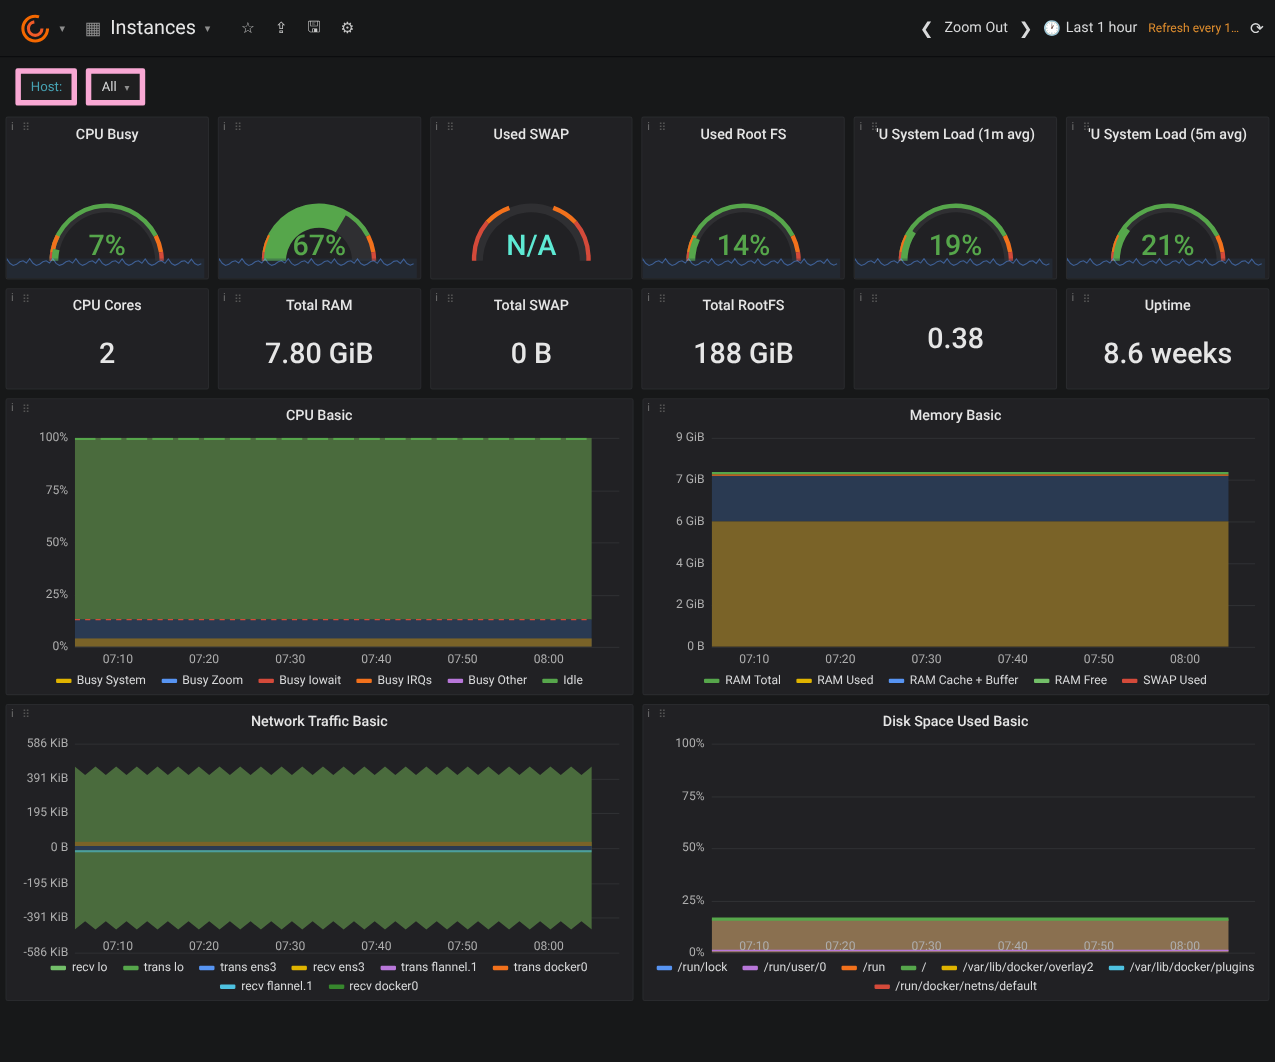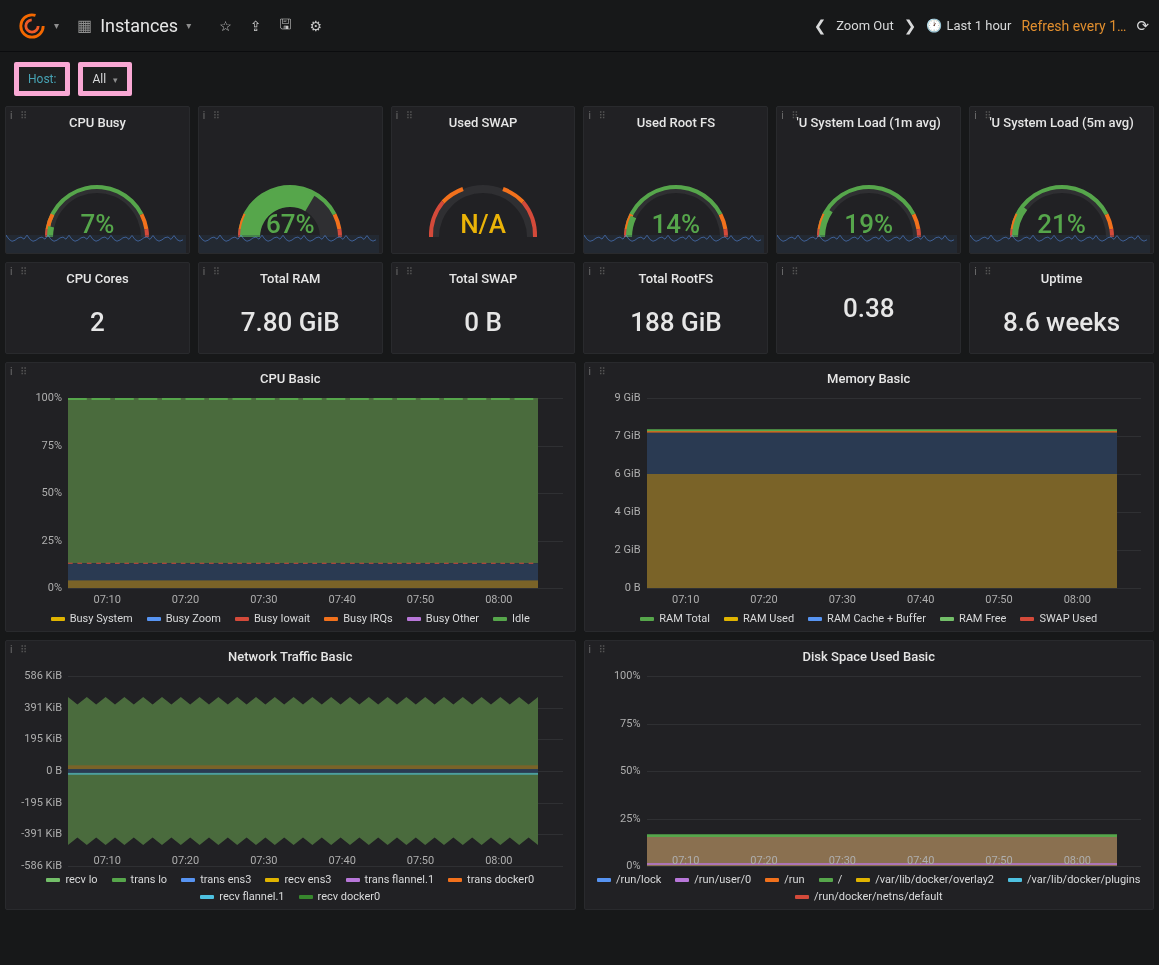--- a/index.html
+++ b/index.html
@@ -11,39 +11,39 @@
 .dash-title{display:flex;align-items:center;font-size:18px;color:#e6e6e6;padding:0 8px;cursor:pointer}
 .dash-title .grid-icon{margin-right:8px;font-size:16px;color:#8e8e8e}
 .dash-title .caret{margin-left:8px;font-size:10px;color:#8e8e8e}
 .topbar-icons{display:flex;align-items:center;gap:18px;margin-left:20px;color:#c7c7c7}
 .topbar-icons span{cursor:pointer;font-size:14px}
 .spacer{flex:1}
 .time-ctrl{display:flex;align-items:center;gap:10px;color:#d8d9da}
 .time-ctrl .nav-btn{cursor:pointer;font-size:15px}
 .time-ctrl .zoom{font-size:13px;cursor:pointer}
 .time-ctrl .range{font-size:13px;cursor:pointer;display:flex;align-items:center;gap:4px}
-.time-ctrl .refresh{color:#e08e2e;font-size:14px}
+.time-ctrl .refresh{color:#e08e2e;font-size:11px}
 .time-ctrl .refresh-icon{cursor:pointer;font-size:15px}
 .filters{padding:10px 14px;display:flex;gap:8px}
 .pill{background:#1f1f20;border:5px solid #f9a8d4;padding:5px 9px;border-radius:2px;font-size:12px}
 .pill.label{color:#46a2b3}
 .pill.value{color:#d8d9da;cursor:pointer}
 .pill .caret{font-size:9px;margin-left:4px;color:#8e8e8e}
 .grid{display:flex;flex-direction:column;gap:8px;padding:0 5px}
 .row{display:flex;gap:8px}
 .panel{background:#212124;border:1px solid #292a2d;border-radius:2px;position:relative;flex:1;display:flex;flex-direction:column;overflow:hidden}
 .panel .info-icon{position:absolute;top:3px;left:4px;color:#6e6e6e;font-size:10px}
 .panel .handle-icon{position:absolute;top:3px;left:14px;color:#555;font-size:10px;letter-spacing:-2px}
 .panel-title{text-align:center;font-size:13px;color:#e6e6e6;padding:8px 4px 4px;font-weight:500;white-space:nowrap;overflow:hidden}
 .gauge-row .panel{height:148px}
 .gauge-wrap{flex:1;position:relative;display:flex;align-items:flex-end;justify-content:center}
 .gauge-svg{position:absolute;bottom:10px}
 .gauge-val{position:absolute;bottom:14px;font-size:26px;font-weight:500;z-index:5}
 .gauge-val.green{color:#56a64b}
-.gauge-val.na{color:#eab308}
+.gauge-val.na{color:#5eead4}
 .spark{position:absolute;bottom:0;left:0;right:0;height:38px;opacity:.55}
 .stat-row .panel{height:92px}
 .stat-val{flex:1;display:flex;align-items:center;justify-content:center;font-size:26px;font-weight:500;color:#e6e6e6}
 .chart-row .panel{height:270px}
 .chart-body{flex:1;position:relative;padding:6px 12px 2px 12px}
 .legend{padding:4px 12px 6px;display:flex;flex-wrap:wrap;gap:4px 14px;justify-content:center;font-size:11px;color:#d8d9da}
 .legend-item{display:flex;align-items:center;gap:5px;cursor:pointer}
 .legend-swatch{width:14px;height:4px;border-radius:1px}
 .ytick{position:absolute;left:0;font-size:11px;color:#aeaeae;text-align:right;width:56px}
 .xtick{position:absolute;bottom:0;font-size:11px;color:#aeaeae;transform:translateX(-50%)}

